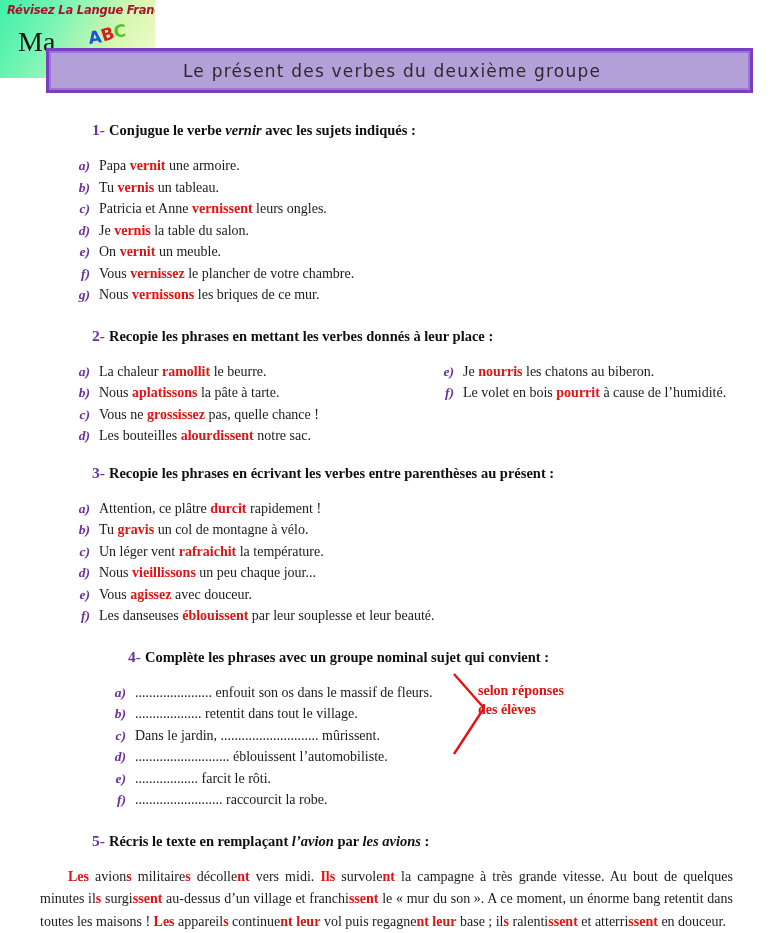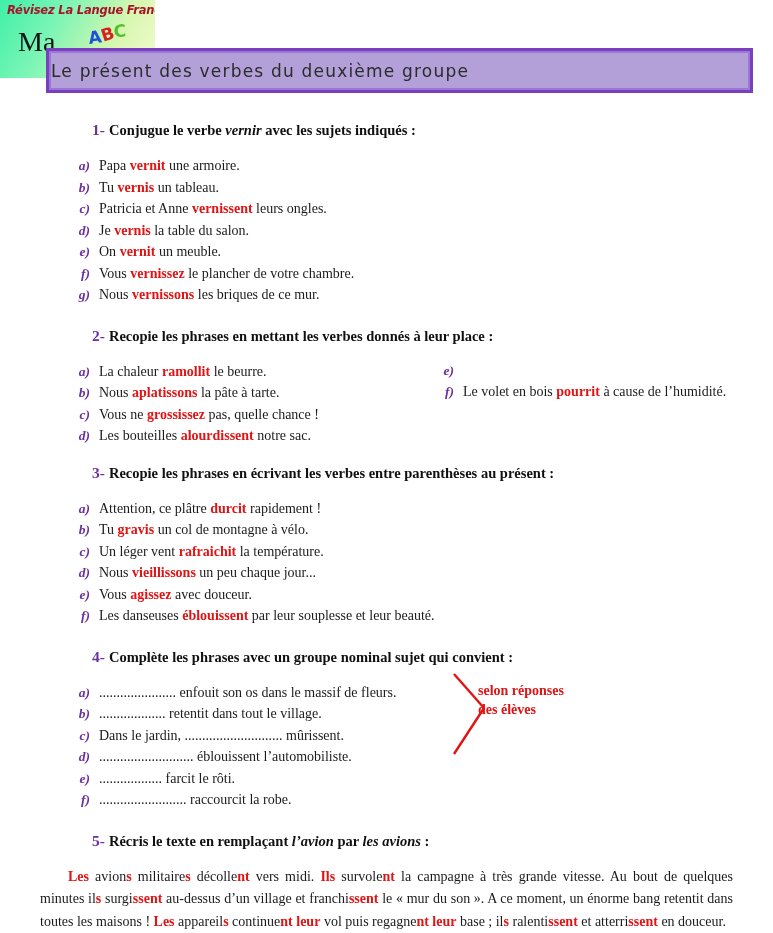--- a/index.html
+++ b/index.html
@@ -87,20 +87,21 @@
     padding: 3px;
   }
   .banner-inner {
     width: 100%;
     height: 100%;
     box-sizing: border-box;
     border: 2px solid #9a77d4;
     background: #b3a0d8;
     display: flex;
     align-items: center;
+    padding-left: 132px;
   }
   .banner-title {
     font-family: "DejaVu Sans", sans-serif;
     font-size: 17px;
     color: #2b2b2b;
     letter-spacing: 1.2px;
     white-space: nowrap;
   }
 
   
@@ -150,21 +151,21 @@
   .item-text { flex: 1; }
   .v { color: #e01414; font-weight: bold; text-align: right; }
 
   .col-left  { position: absolute; left: 56px;  width: 380px; }
   .col-right { position: absolute; left: 420px; width: 340px; }
 
   .two-col { position: relative; height: 82px; }
   .just .item-text { text-align: justify; }
 
   
-  .exo4-wrap { position: relative; }
+  .exo4-wrap { position: relative; padding-left: 36px; }
   .annot {
     position: absolute;
     left: 478px;
     top: 34px;
     color: #e01414;
     font-weight: bold;
     font-size: 14px;
     font-family: "Liberation Serif", serif;
     line-height: 1.35;
   }
@@ -258,20 +259,21 @@
             <span class="item-text"><span>Vous ne </span><span class="v">grossissez</span><span> pas, quelle chance !</span></span>
           </li>
         <li class="item">
             <span class="item-letter">d)</span>
             <span class="item-text"><span>Les bouteilles </span><span class="v">alourdissent</span><span> notre sac.</span></span>
           </li>
       </ul>
       <ul class="items col-right just">
         <li class="item">
             <span class="item-letter">e)</span>
+            <span class="item-text"><span>Je </span><span class="v">nourris</span><span> les chatons au biberon.</span></span>
           </li>
         <li class="item">
             <span class="item-letter">f)</span>
             <span class="item-text"><span>Le volet en bois </span><span class="v">pourrit</span><span> à cause de l’humidité.</span></span>
           </li>
       </ul>
     </div>
   </div>
 
   <div class="exo">

